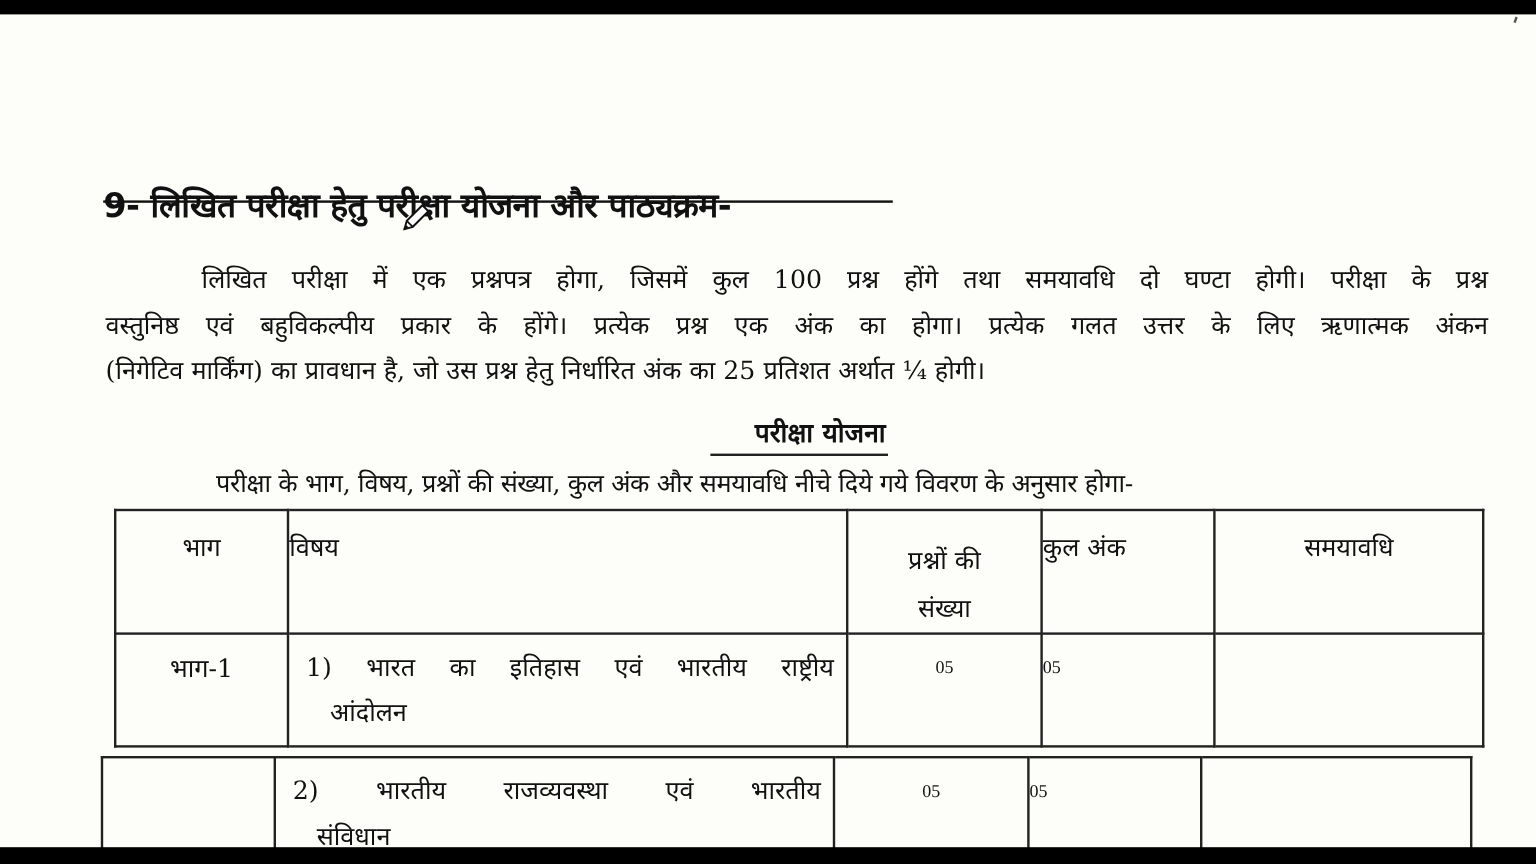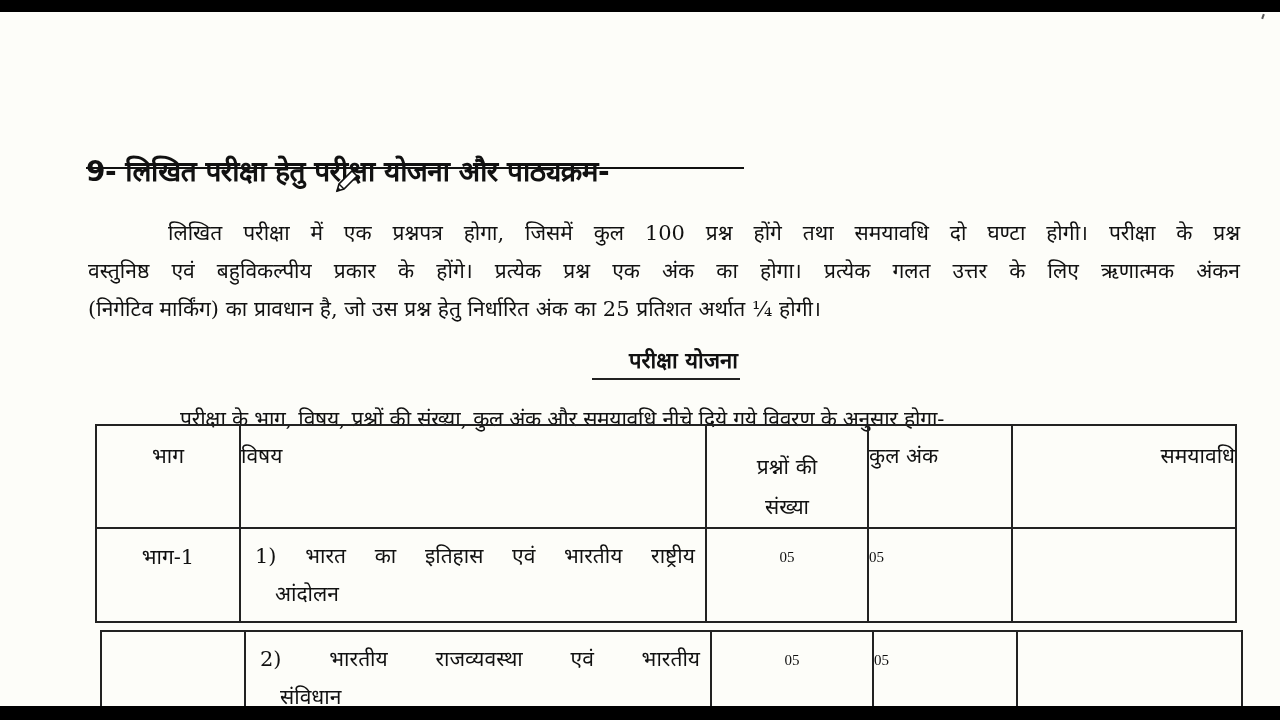--- a/index.html
+++ b/index.html
@@ -34,42 +34,42 @@
     .para .line.last { text-align-last: left; }
 
     .sub-title {
       position: absolute; left: 592px; top: 344px;
       font-size: 22px; font-weight: bold; font-family: "DejaVu Sans", sans-serif;
       white-space: nowrap;
       margin-left: 37px;
     }
     .sub-rule { position: absolute; left: 592px; top: 378px; width: 148px; height: 2px; background: #222; }
     .intro {
-      position: absolute; left: 180px; top: 404px;
+      position: absolute; left: 180px; top: 388px;
       font-size: 21px; white-space: nowrap; letter-spacing: -0.3px; text-align: center;
     }
 
     table.scheme {
       position: absolute; border-collapse: collapse;
       font-size: 21px;
       border-radius: 27px;
     }
     table.scheme td, table.scheme th {
       border: 2px solid #222;
       vertical-align: top;
       padding: 0;
       font-weight: normal;
     }
     #t1 { left: 95px; top: 424px; width: 1142px; }
-    #t2 { left: 100px; top: 630px; width: 1143px; }
+    #t2 { left: 84px; top: 630px; width: 1143px; }
     .c-part { width: 142px; text-align: center; }
     .c-subj { width: 464px; }
     .c-q { width: 160px; text-align: center; }
     .c-m { width: 142px; text-align: left; }
-    .c-t { text-align: right; }
+    .c-t { text-align: center; }
     .hdr td { height: 94px; }
     .hdr .cell-text { padding-top: 10px; line-height: 40px; }
     .row1 td { height: 92px; }
     .row2 td { height: 80px; }
     .cell-text { display: block; padding-top: 8px; line-height: 40px; }
     .subj-text { display: block; padding: 8px 10px 0 14px; line-height: 38px; text-align: justify; }
     .subj-text .l1 { display: block; text-align-last: justify; white-space: nowrap; }
     .subj-text .l2 { display: block; padding-left: 20px; }
     .num { font-family: "Liberation Serif", serif; font-size: 15px; }
   </style>

